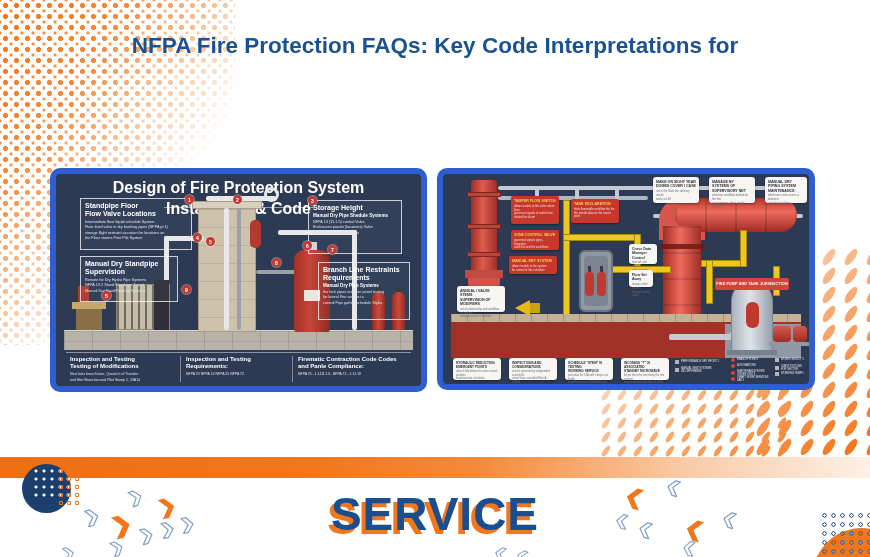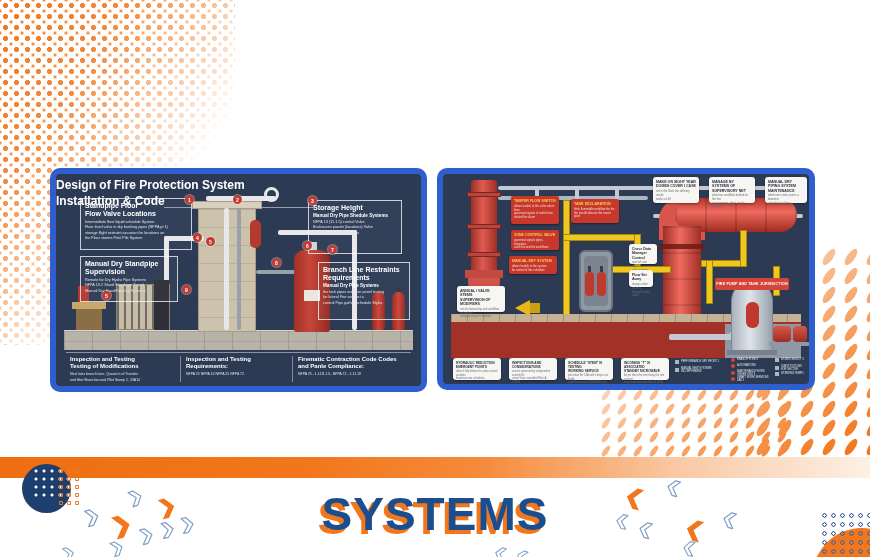--- a/index.html
+++ b/index.html
@@ -37,21 +37,21 @@
     text-align:center;color:#1a5190;font-weight:bold;font-size:22.5px;line-height:1.33;white-space:pre-line;}
 
   
   .frame{position:absolute;border:6px solid #2f5ecf;border-radius:10px;background:#2c3a54;overflow:hidden;z-index:2;}
   .frame-left{left:50px;top:168px;width:377px;height:224px;}
   .frame-right{left:437px;top:168px;width:378px;height:222px;}
   .art{position:absolute;inset:0;}
   .abs{position:absolute;}
 
   
-  .lg-title{left:0;right:0;top:4px;text-align:left;color:#fff;font-size:12px;font-weight:bold;line-height:1.3;white-space:pre-line;}
+  .lg-title{left:0;right:0;top:4px;text-align:center;color:#fff;font-size:16px;font-weight:bold;line-height:1.3;white-space:pre-line;}
   .lg-title-line{left:50%;transform:translateX(-50%);top:33px;width:150px;height:1px;background:rgba(255,255,255,.5);}
   .lg-box{border:1px solid rgba(255,255,255,.75);color:#fff;padding:3px 4px;background:rgba(255,255,255,.03);z-index:5;}
   .lg-box .t{font-size:7px;font-weight:bold;line-height:1.15;white-space:pre-line;}
   .lg-box .s{font-size:4.6px;font-weight:bold;margin-top:1px;}
   .lg-box .b{font-size:3.8px;line-height:1.4;margin-top:2px;white-space:pre-line;color:#dfe4ec;}
   .lg-floor{left:8px;top:156px;width:349px;height:20px;background:#b7b3a9;border-top:1px solid #d8d5cd;
     background-image:repeating-linear-gradient(90deg,rgba(0,0,0,.12) 0 1px,transparent 1px 28px),
                      linear-gradient(rgba(0,0,0,.08) 1px,transparent 1px);background-size:28px 100%,100% 10px;}
   .lg-tower{left:142px;top:34px;width:58px;height:124px;background:#cdc3ad;border:1px solid #a79d88;
     background-image:repeating-linear-gradient(180deg,rgba(0,0,0,.10) 0 1px,transparent 1px 18px);}
@@ -217,21 +217,21 @@
   <svg class="chev" style="left:682px;top:540px;width:14px;height:17px;transform:rotate(190deg)" viewBox="0 0 20 24">
       <path d="M3 2 H9.5 L17.5 12 L9.5 22 H3 L11 12 Z" fill="none" stroke="#7f9ec7" stroke-width="1.6" stroke-linejoin="round"></path>
     </svg>
   <svg class="chev" style="left:494px;top:546px;width:13px;height:16px;transform:rotate(195deg)" viewBox="0 0 20 24">
       <path d="M3 2 H9.5 L17.5 12 L9.5 22 H3 L11 12 Z" fill="none" stroke="#7f9ec7" stroke-width="1.6" stroke-linejoin="round"></path>
     </svg>
   <svg class="chev" style="left:516px;top:549px;width:12px;height:15px;transform:rotate(200deg)" viewBox="0 0 20 24">
       <path d="M3 2 H9.5 L17.5 12 L9.5 22 H3 L11 12 Z" fill="none" stroke="#7f9ec7" stroke-width="1.6" stroke-linejoin="round"></path>
     </svg>
 
-  <div class="page-title"><br>
+  <div class="page-title"><span>NFPA Fire Protection FAQs: Key Code Interpretations for</span><br>
   </div>
 
   <div class="frame frame-left">
     <div class="art">
       <div class="abs lg-title"><span>Design of Fire Protection System</span><br><span>Installation &amp; Code</span></div>
       <div class="abs lg-title-line"></div>
 
       <div class="abs lg-floor"></div>
       <div class="abs lg-tower"></div>
       <div class="abs lg-tower-cap"></div>
@@ -522,14 +522,14 @@
           <span class="dot-gray"></span>
           <span>SUBSTITUTIONS FOR SECTOR</span>
         </div>
       <div class="abs rg-lb" style="left:332px;top:198px;width:32px;">
           <span class="dot-gray"></span>
           <span>WORKING TEMPO</span>
         </div>
     </div>
   </div>
 
-  <div class="articles">SYSTEMS</div>
+  <div class="articles">SERVICE</div>
 </div>
 
 </body></html>

